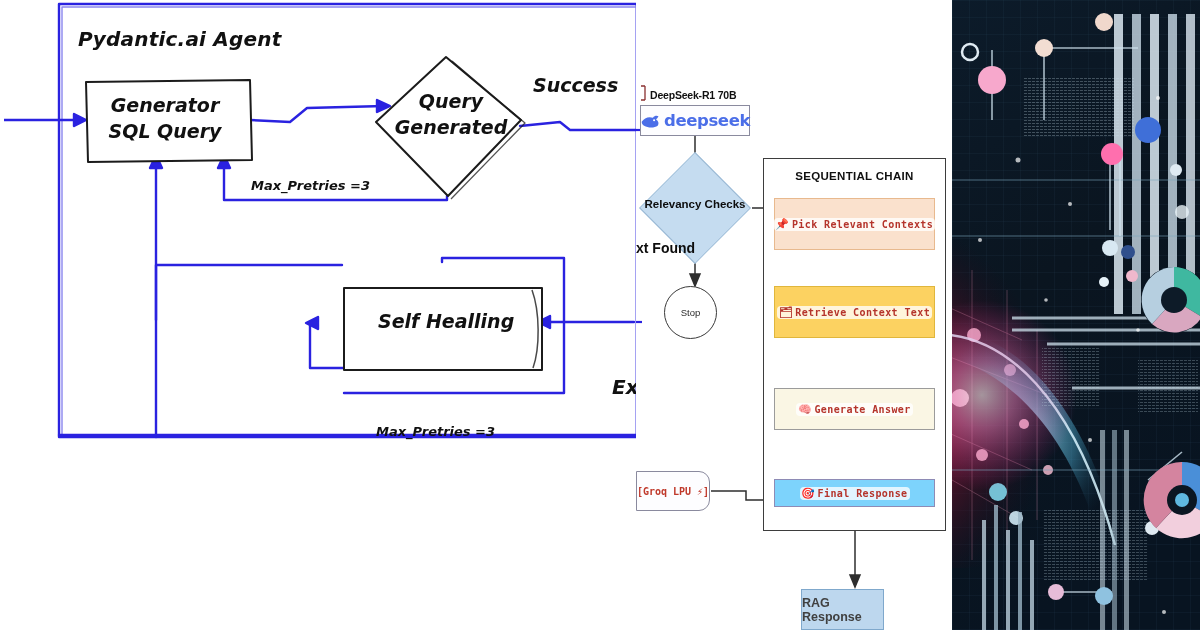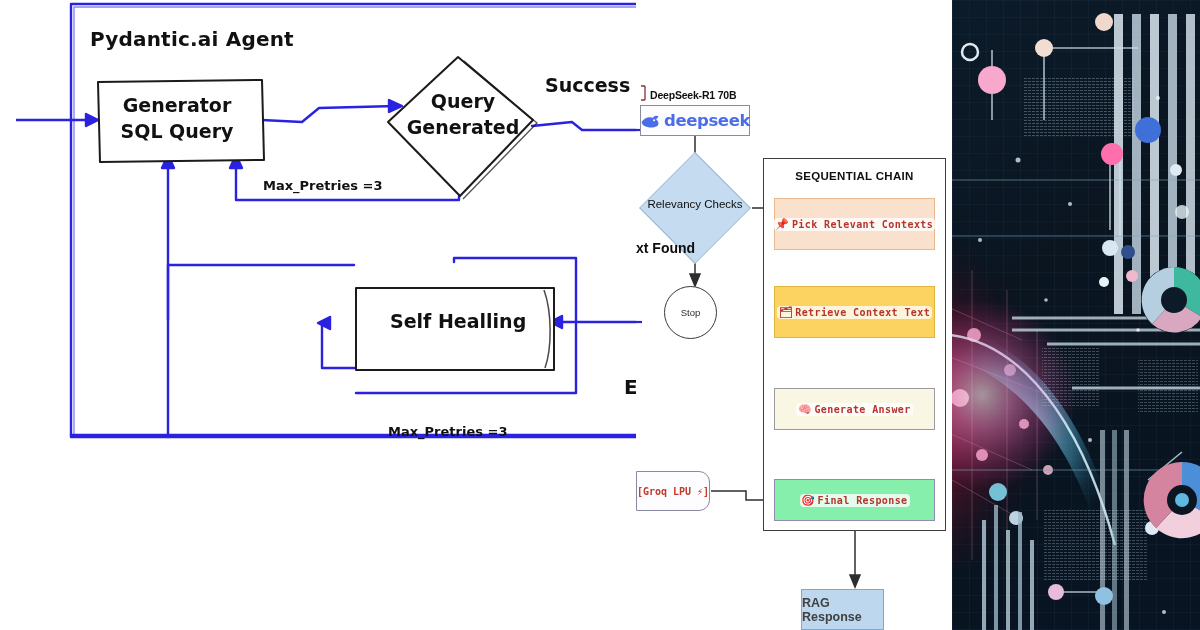--- a/index.html
+++ b/index.html
@@ -5,22 +5,22 @@
   * { box-sizing: border-box; margin: 0; padding: 0; }
   html, body {
     width: 1200px; height: 630px;
     background: #ffffff; overflow: hidden;
     font-family: "Liberation Sans", sans-serif;
   }
   #root { position: relative; width: 1200px; height: 630px; }
 
   
   #panel-agent {
-    position: absolute; left: 16px; top: 0; width: 636px; height: 456px;
-    background: #ffffff; overflow: hidden;
+    position: absolute; left: 4px; top: 0; width: 636px; height: 456px;
+    background: #ffffff; overflow: hidden; font-style: italic;
   }
   .hand { font-family: "DejaVu Sans", sans-serif; font-weight: 700; color: #111; }
   .p1-label { position: absolute; white-space: nowrap; }
 
   #agent-title { left: 74px; top: 27px; font-size: 20px; letter-spacing: .2px; }
   #sql-gen-label { left: 101px; top: 92px; font-size: 19px; line-height: 26px; text-align: center; width: 120px; }
   #query-gen-label { left: 388px; top: 88px; font-size: 19px; line-height: 26px; text-align: center; width: 118px; }
   #success-label { left: 529px; top: 74px; font-size: 19px; }
   #retries-top-label { left: 247px; top: 178px; font-size: 13px; }
   #selfheal-label { left: 374px; top: 310px; font-size: 19px; }
@@ -49,21 +49,21 @@
   }
   .whale { width: 21px; height: 16px; margin-right: 3px; flex: none; }
 
   #relevancy-diamond {
     left: 3px; top: 172px; width: 112px; height: 72px;
     background: #c5dcf0; border: 1px solid #9ab9d4;
     transform: rotate(45deg) scale(.705,1.1); transform-origin: center;
   }
   #relevancy-text {
     position: absolute; left: 2px; top: 198px; width: 114px;
-    text-align: center; font-size: 11.5px; font-weight: 400; color: #0c0c0c;
+    text-align: center; font-size: 11.5px; font-weight: 700; color: #0c0c0c;
   }
   #nocontext-label {
     position: absolute; left: 0px; top: 240px; font-size: 14px;
     font-weight: 700; color: #0c0c0c; white-space: nowrap;
   }
   #stop-circle {
     left: 28px; top: 286px; width: 53px; height: 53px;
     border: 1.3px solid #3a3a3a; border-radius: 50%; background: #fff;
   }
   #stop-text { font-size: 9.5px; color: #2a2a2a; }
@@ -80,21 +80,21 @@
   .chain-step {
     position: absolute; left: 138px; width: 161px;
     display: flex; align-items: center; justify-content: center;
     font-family: "DejaVu Sans Mono", monospace; font-size: 10px;
     font-weight: 700; color: #b5342b; letter-spacing: .4px; white-space: nowrap;
   }
   .chain-step .emo { font-size: 11px; margin-right: 2px; }
   #step-pick     { top: 198px;  height: 52px; background: #fae1cd; border: 1px solid #e8b98e; }
   #step-retrieve { top: 286px;  height: 52px; background: #fcd261; border: 1px solid #e0b63c; }
   #step-generate { top: 388px;  height: 42px; background: #faf6e4; border: 1px solid #9b9b9b; }
-  #step-final    { top: 479px;  height: 42px; background: #86efac; border: 1px solid #8e8bb5; }
+  #step-final    { top: 479px;  height: 28px; background: #7dd3fc; border: 1px solid #8e8bb5; }
   .step-inner { background: rgba(255,255,255,.78); padding: 0 2px; border-radius: 4px; }
 
   #groq-box {
     left: 0px; top: 471px; width: 74px; height: 40px;
     border: 1px solid #8a8a9e; background: #fdfdff;
     border-radius: 0 11px 11px 0;
     font-family: "DejaVu Sans Mono", monospace; font-size: 10px;
     font-weight: 700; color: #c0392b; white-space: nowrap;
   }
   #rag-box {

